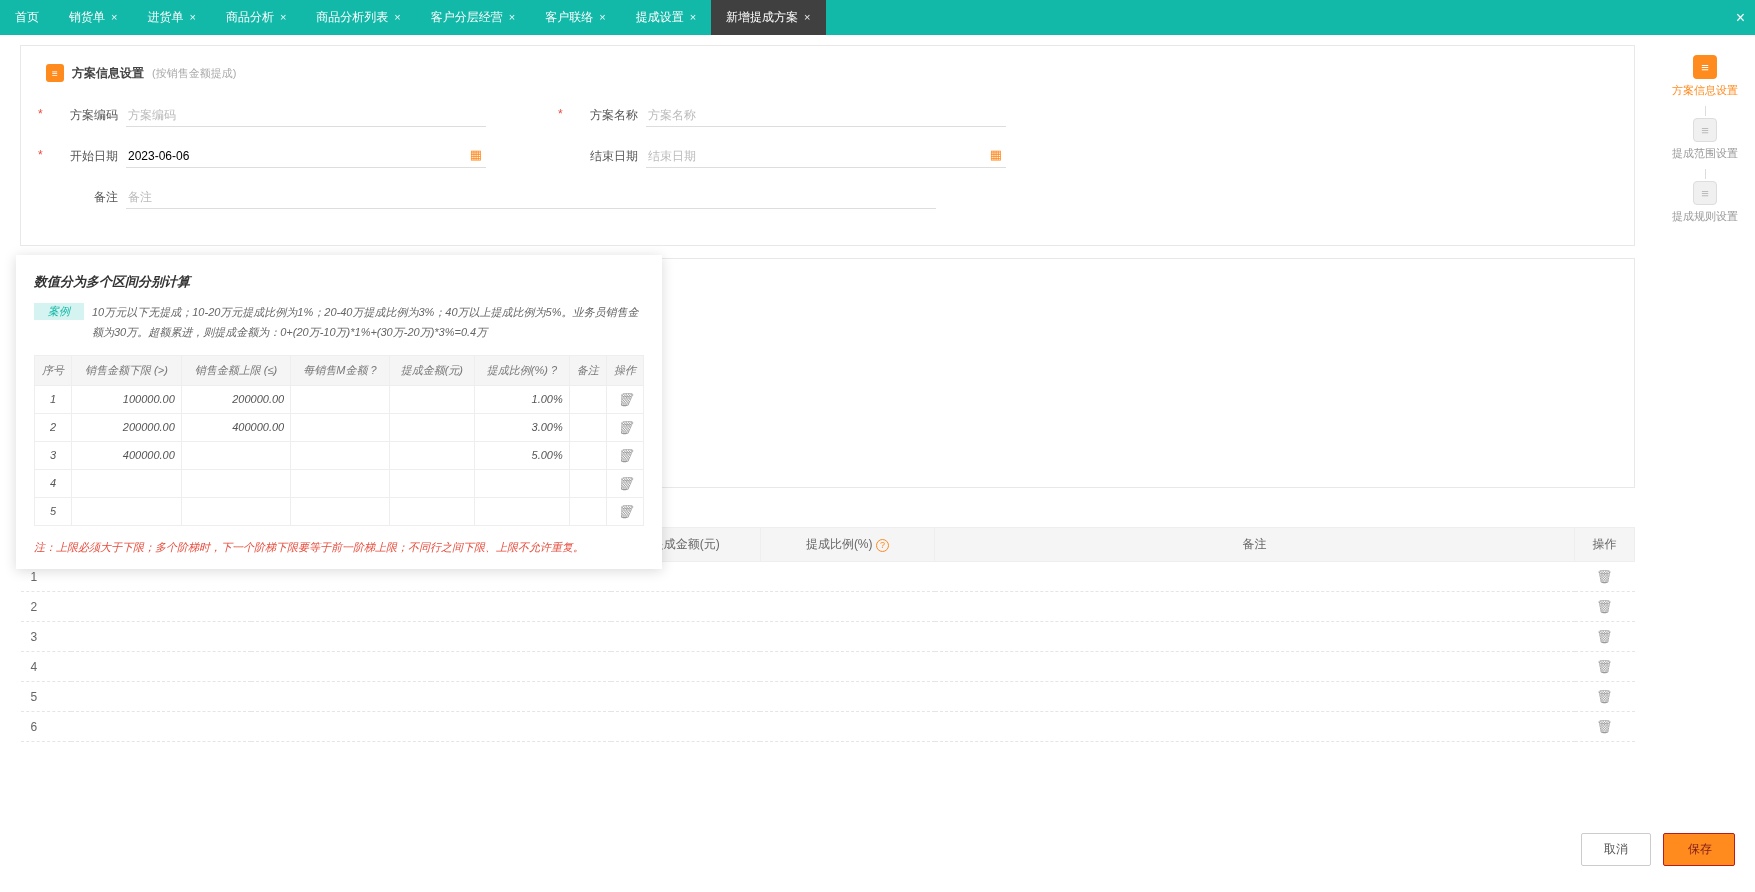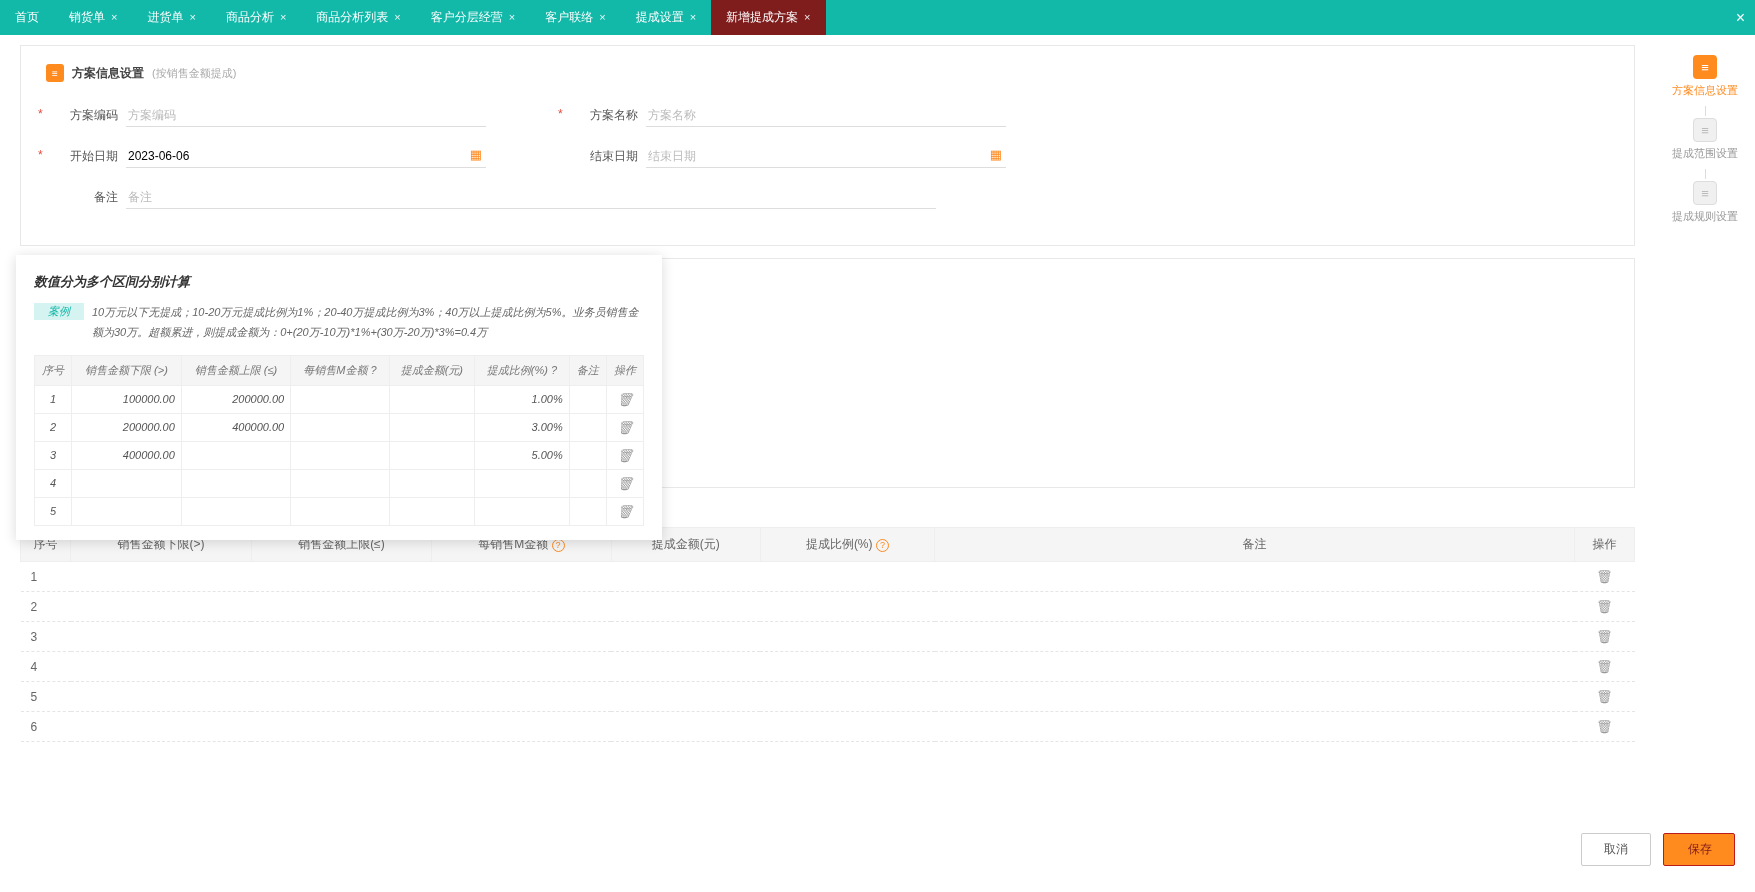--- a/index.html
+++ b/index.html
@@ -1,21 +1,21 @@
 <!DOCTYPE html>
 <html><head>
 <meta charset="utf-8">
 <style>
 * { margin: 0; padding: 0; box-sizing: border-box; }
 body { font-family: "Microsoft YaHei", Arial, sans-serif; font-size: 12px; color: #333; background: #fff; }
 
 
 .tabs-bar { background: #12b8a8; display: flex; align-items: center; height: 35px; position: relative; }
 .tab { color: #fff; padding: 0 15px; height: 35px; line-height: 35px; cursor: pointer; display: flex; align-items: center; gap: 6px; }
-.tab.active { background: #7f1d1d; align-items: flex-end; }
+.tab.active { background: #404040; align-items: flex-end; }
 .tab .close { font-size: 11px; opacity: 0.9; }
 .tabs-close-all { position: absolute; right: 10px; color: #fff; cursor: pointer; font-size: 16px; }
 
 
 .page-wrap { display: flex; }
 .main-col { flex: 1; padding: 10px 20px 80px 20px; }
 .side-col { width: 100px; padding-top: 20px; display: flex; flex-direction: column; align-items: center; }
 
 
 .card { border: 1px solid #e8e8e8; padding: 18px 25px; margin-bottom: 12px; background: #fff; position: relative; }
@@ -354,18 +354,19 @@
           <td></td>
           <td></td>
           <td></td>
           <td></td>
           <td></td>
           <td></td>
           <td class="center"><span class="trash-icon">🗑</span></td>
         </tr>
     </tbody>
   </table>
+  <div class="popup-note">注：上限必须大于下限；多个阶梯时，下一个阶梯下限要等于前一阶梯上限；不同行之间下限、上限不允许重复。</div>
 </div>
 
 <div class="footer-bar">
   <button class="btn btn-cancel">取消</button>
   <button class="btn btn-save">保存</button>
 </div>
 
 </body></html>

